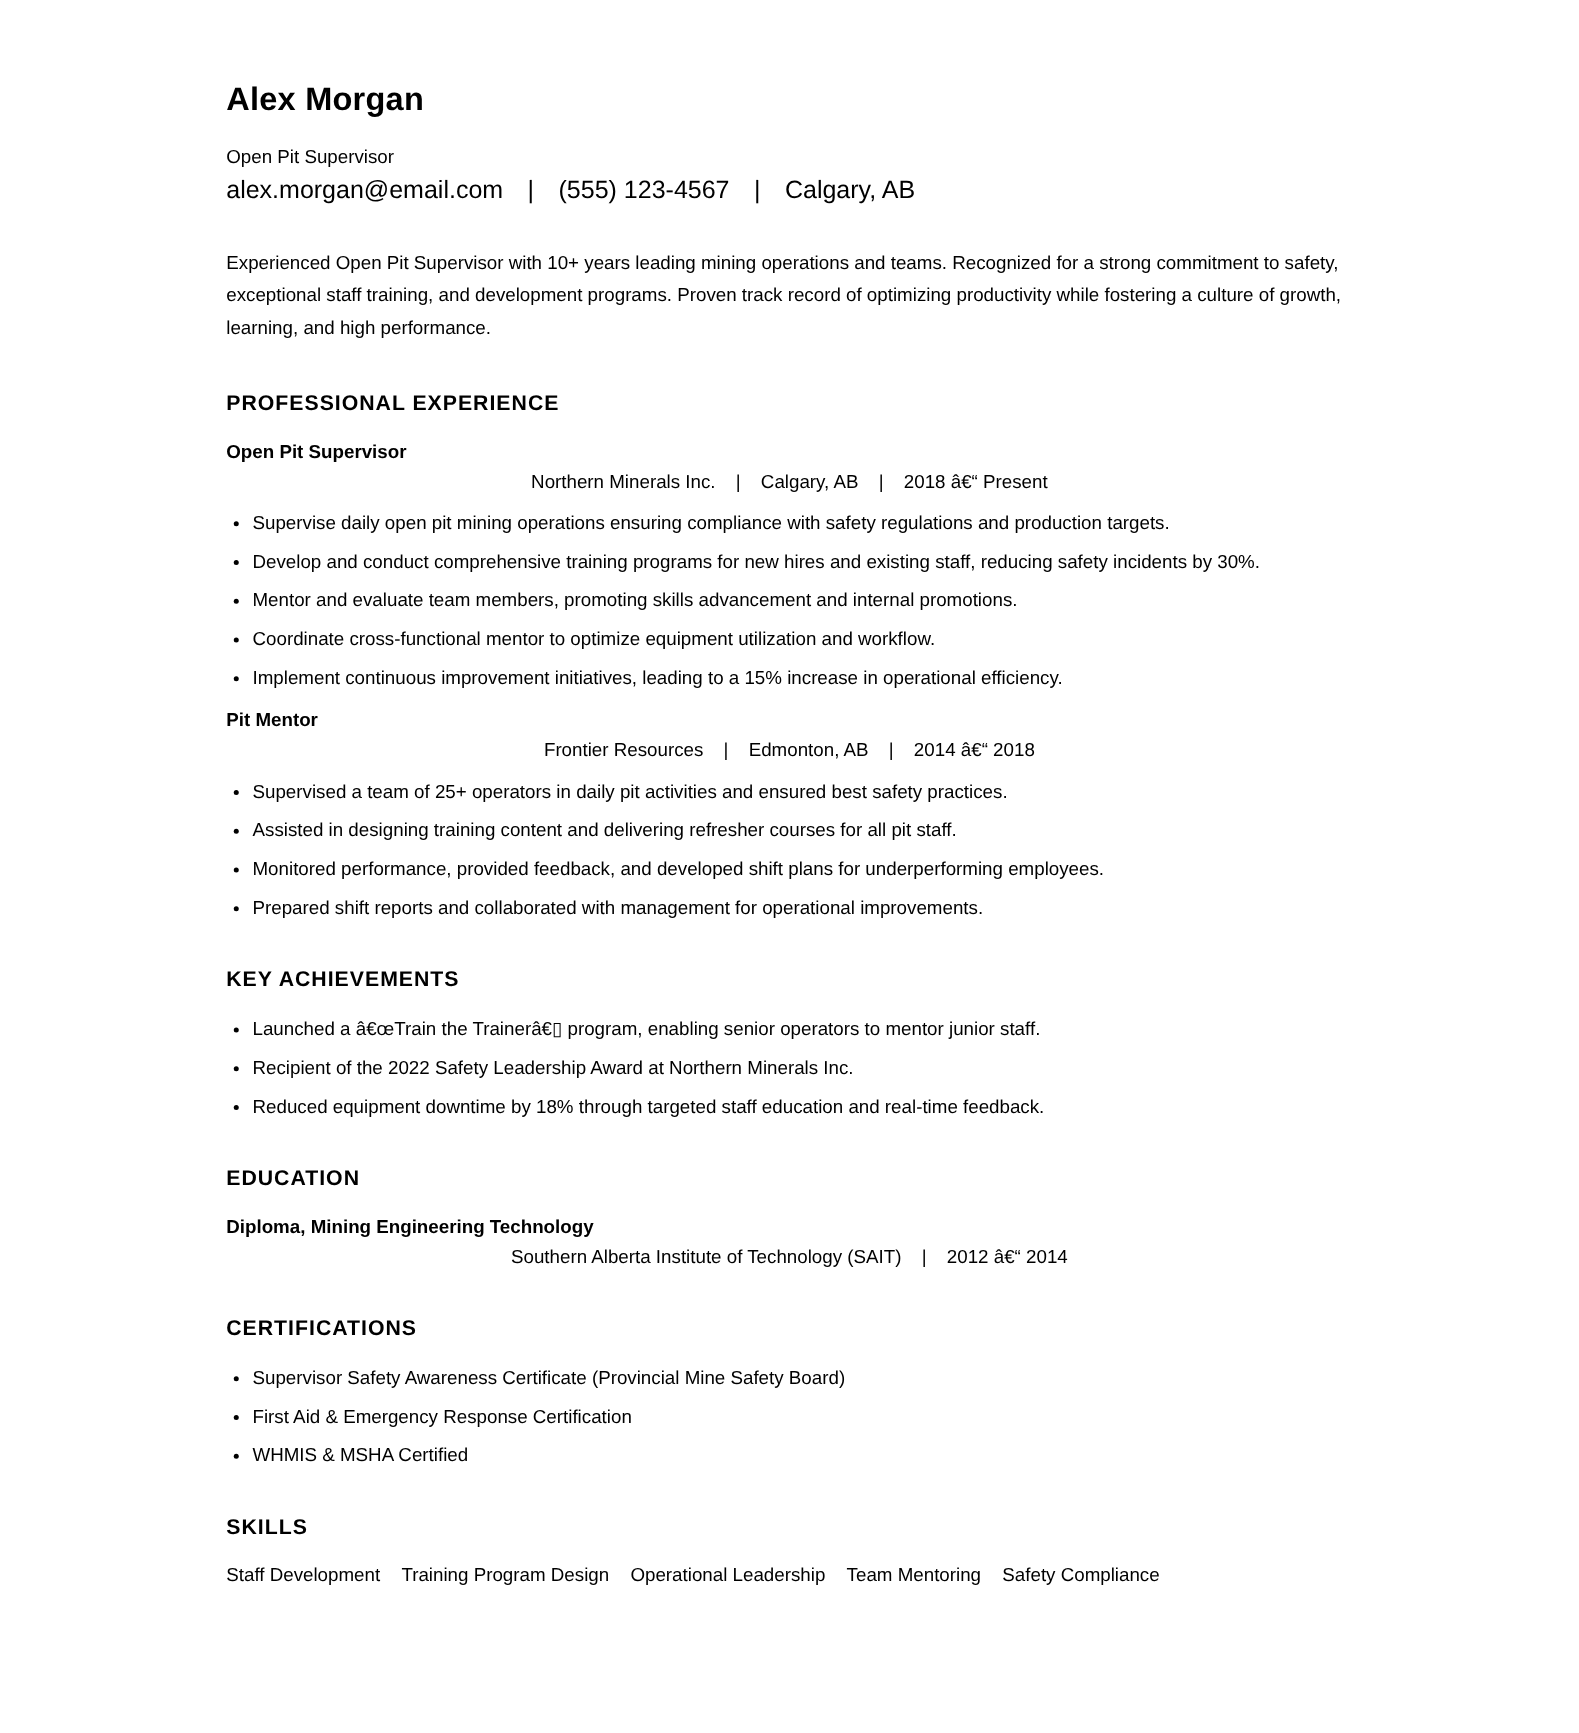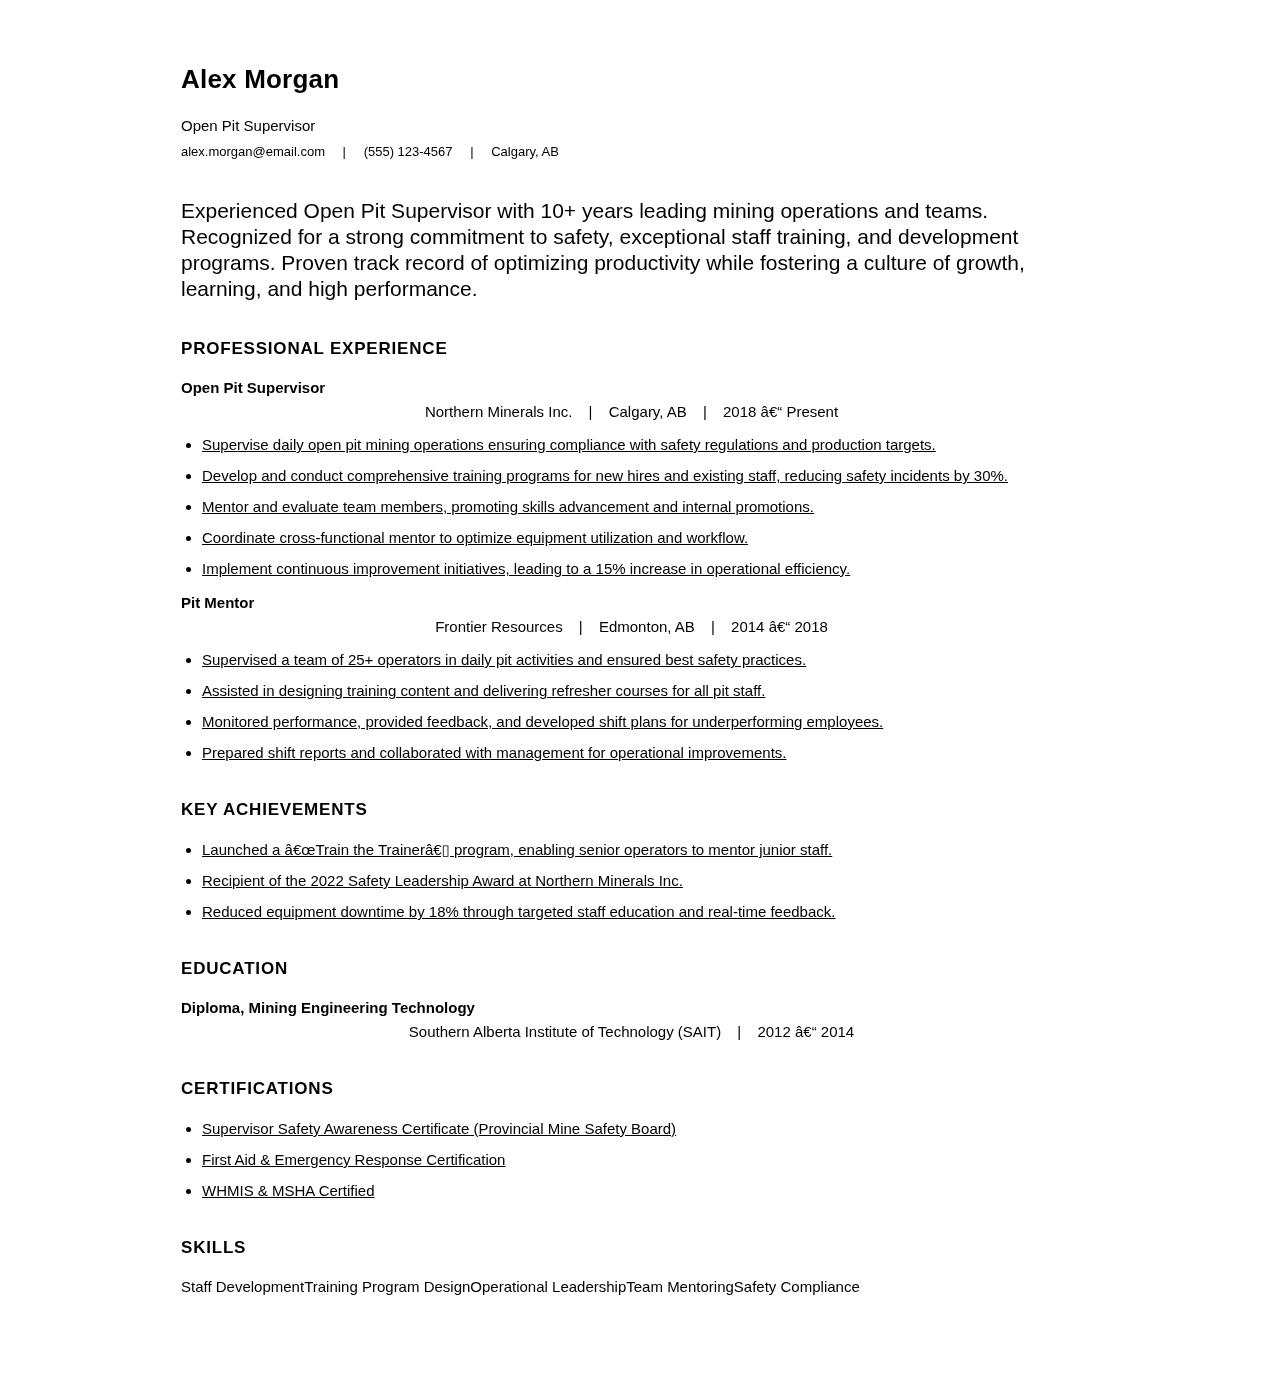--- a/index.html
+++ b/index.html
@@ -14,52 +14,53 @@
     overflow: hidden;
   }
   h1.name {
     font-size: 26px;
     font-weight: 700;
     margin: 0;
     line-height: 34px;
     letter-spacing: 0.2px;
   }
   p.subtitle { font-size: 15px; margin: 20px 0 0 0; line-height: 20px; }
-  p.contact  { font-size: 13px; margin: 6px 0 0 0; line-height: 20px; }
+  p.contact  { font-size: 20px; margin: 6px 0 0 0; line-height: 20px; }
   .sep { margin: 0 14px; display: inline-block; }
   .meta .sep { margin: 0 12px; }
   .section { margin-top: 36px; }
   h2.section-heading {
     font-size: 17px;
     font-weight: 700;
     letter-spacing: 0.8px;
     margin: 0 0 19px 0;
     line-height: 21px;
   }
   p.body-text {
-    font-size: 21px;
+    font-size: 15px;
     line-height: 26px;
     margin: 0;
   }
   .job { margin-top: 14px; }
   .job.first { margin-top: 1px; }
   h3.role-title { font-size: 15px; font-weight: 700; margin: 0; line-height: 19px; }
   p.meta { font-size: 15px; margin: 4px 0 0 0; line-height: 21px; text-align: center; }
   ul.bullets {
     margin: 12px 0 0 0;
     padding-left: 21px;
     font-size: 15px;
     list-style: disc outside;
   }
   ul.bullets.flush { margin-top: 0; }
-  ul.bullets li { line-height: 21px; margin: 0 0 10px 0; text-decoration: underline; }
+  ul.bullets li { line-height: 21px; margin: 0 0 10px 0; }
   .edu-block { margin-top: 1px; }
   .skills-row {
     display: flex;
     flex-wrap: wrap;
+    gap: 17px;
     font-size: 15px;
     line-height: 20px;
   }
 </style>
 </head>
 <body>
 
 <div class="page">
 
   <header>

